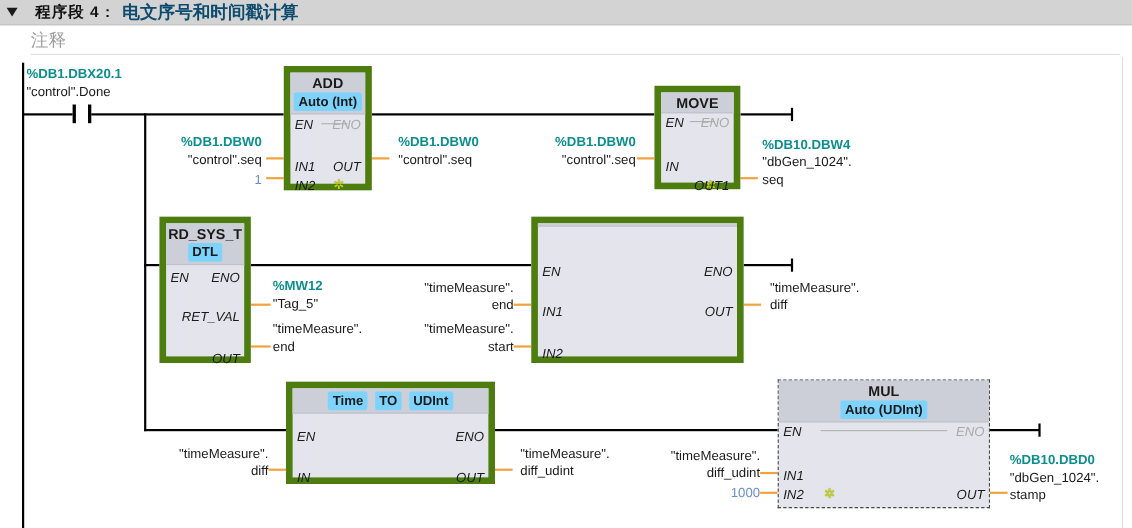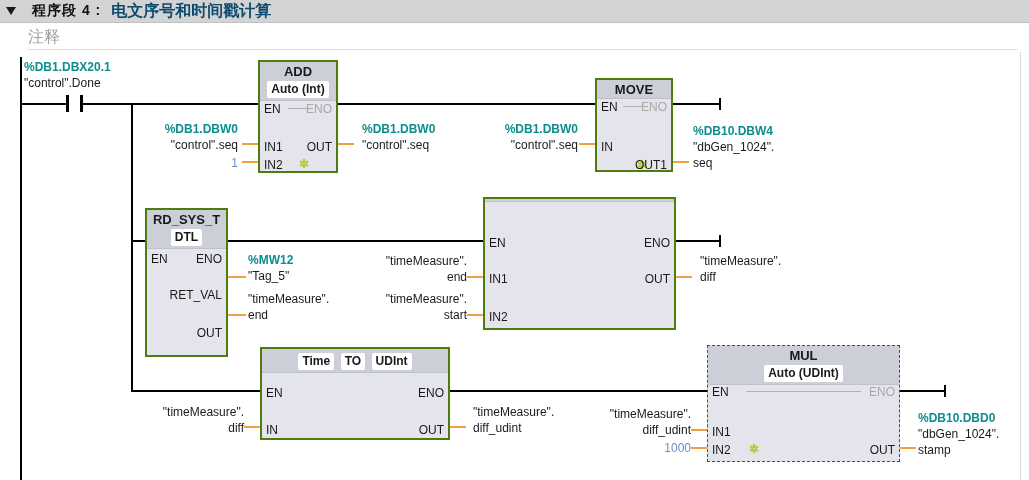--- a/index.html
+++ b/index.html
@@ -16,29 +16,29 @@
   .comment-line{position:absolute;left:28px;top:49px;width:990px;height:1px;background:#dedede;}
   
   .wire{position:absolute;background:#000;}
   .h{height:2px;}
   .v{width:2px;}
   .tick{position:absolute;width:2px;height:12px;background:#000;}
   .stub{position:absolute;height:2px;background:#efa23d;}
   
   .cbar{position:absolute;width:3px;height:17px;background:#000;}
   
-  .block{position:absolute;background:#e4e5ec;border:2px solid #4d7c0f;box-sizing:border-box;}
+  .block{position:absolute;background:#e4e5ec;border:6px solid #4d7c0f;box-sizing:border-box;}
   .block.selected{border:1px dashed #4a4a4a;padding-left:36px;}
   .bhead{position:absolute;left:0;top:0;right:0;background:#cdcfd8;text-align:center;
          border-bottom:1px solid #bfc0ca;padding-top:2px;}
   .btitle{font-size:13px;font-weight:bold;color:#1a1a1a;line-height:15px;}
   .chiprow{line-height:17px;padding-bottom:2px;}
-  .chip{display:inline-block;background:#ffffff;border-radius:2px;padding:0 4px;
+  .chip{display:inline-block;background:#7dd3fc;border-radius:2px;padding:0 4px;
         font-size:12px;font-weight:bold;color:#1a1a1a;margin:0 1px;}
-  .pin{position:absolute;font-size:12px;color:#1a1a1a;line-height:14px;white-space:nowrap;}
+  .pin{position:absolute;font-size:12px;color:#1a1a1a;line-height:14px;white-space:nowrap;font-style:italic;}
   .pin.gray{color:#a9a9a9;}
   .dash{position:absolute;height:1px;background:#b0b0b0;}
   .star{position:absolute;font-size:12px;line-height:12px;color:#c6d813;
         text-shadow:0 0 1px #6d7a00;}
   
   .lbl{position:absolute;font-size:12px;line-height:16px;color:#1a1a1a;white-space:nowrap;}
   .lbl.r{text-align:right;}
   .addr{color:#0d8e8e;font-weight:bold;}
   .const{color:#6b8fc9;}
   .right-edge{position:absolute;left:1020px;top:52px;width:1px;height:428px;background:#dcdcdc;}
@@ -118,21 +118,21 @@
       <div class="btitle">MOVE</div>
     </div>
     <span class="pin" style="left:4px;top:20px">EN</span>
     <div class="dash" style="left:26px;top:26px;width:22px"></div>
     <span class="pin gray" style="right:4px;top:20px">ENO</span>
     <span class="pin" style="left:4px;top:60px">IN</span>
     <span class="star" style="left:40px;top:79px">✲</span>
     <span class="pin" style="right:4px;top:78px">OUT1</span>
   </div>
 
-  <div class="block" style="left:145px;top:208px;width:83px;height:149px">
+  <div class="block" style="left:145px;top:197px;width:83px;height:133px">
     <div class="bhead">
       <div class="btitle">RD_SYS_T</div>
       <div class="chiprow"><span class="chip">DTL</span></div>
     </div>
     <span class="pin" style="left:4px;top:42px">EN</span>
     <span class="pin" style="right:4px;top:42px">ENO</span>
     <span class="pin" style="right:4px;top:78px">RET_VAL</span>
     <span class="pin" style="right:4px;top:116px">OUT</span>
   </div>
 

